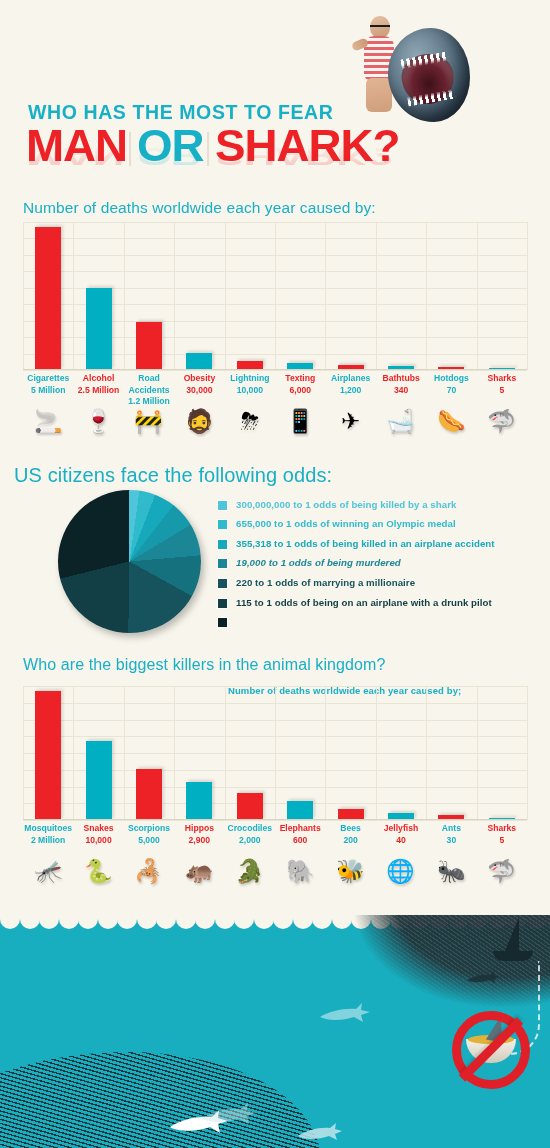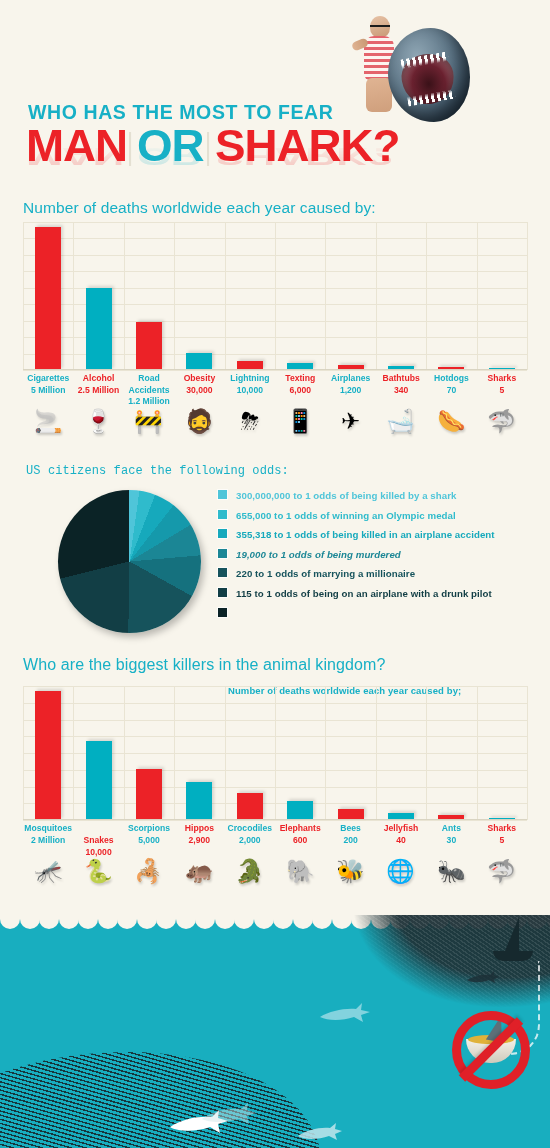--- a/index.html
+++ b/index.html
@@ -73,21 +73,21 @@
     background:linear-gradient(90deg,#e0b493,#c99873);transform:rotate(-22deg);}
   .man-legs{position:absolute;left:14px;top:62px;width:26px;height:34px;border-radius:6px;
     background:linear-gradient(170deg,#e0b493,#cf9f7c);}
 
   
   .sec-title{
     position:absolute;color:#17B0C6;font-size:15.5px;font-weight:normal;
     font-family:"Liberation Sans",sans-serif;letter-spacing:.1px;
   }
   .sec-title.t1{left:23px;top:199px;}
-  .sec-title.t2{left:26px;top:464px;font-size:12px;font-family:Liberation Mono, monospace;}
+  .sec-title.t2{left:14px;top:464px;font-size:20px;}
   .sec-title.t3{left:23px;top:656px;font-size:16px;}
   .sub-note{
     position:absolute;left:228px;top:685px;color:#17B0C6;
     font-size:9.5px;font-weight:bold;letter-spacing:.1px;
   }
 
   
   .chart{position:absolute;}
   .chart1{left:23px;top:222px;width:504px;height:148px;}
   .chart3{left:23px;top:686px;width:504px;height:134px;}
@@ -112,21 +112,21 @@
   .icons1{left:23px;top:399px;width:504px;height:44px;}
   .icons3{left:23px;top:849px;width:504px;height:44px;}
   .iconcell{flex:1 1 0;display:flex;justify-content:center;align-items:center;height:44px;}
   .ic{font-size:23px;line-height:1;filter:drop-shadow(1px 2px 1px rgba(0,0,0,.18));}
 
   
   .pie-wrap{position:absolute;left:58px;top:490px;width:148px;height:150px;}
   .pie{position:absolute;left:0;top:0;width:143px;height:143px;border-radius:50%;
        box-shadow:3px 4px 7px rgba(0,0,0,.25);}
   .legend{position:absolute;left:218px;top:490px;width:322px;}
-  .leg-row{display:flex;align-items:flex-start;height:19.6px;}
+  .leg-row{display:flex;align-items:flex-end;height:19.6px;}
   .leg-sq{width:9px;height:9px;margin-right:9px;flex:none;box-shadow:0 0 0 1px rgba(255,255,255,.7);}
   .leg-tx{font-size:9.7px;font-weight:bold;letter-spacing:.05px;}
 
   
   .ocean{position:absolute;left:0;top:915px;width:550px;height:233px;background:#18AEBF;overflow:hidden;}
   .wave-scallops{position:absolute;left:0;top:0;width:560px;height:14px;}
   .scallop{position:absolute;top:0;width:20px;height:14px;background:#F8F5EC;
     border-radius:0 0 10px 10px;}
   .swoosh{
     position:absolute;left:120px;top:-18px;width:520px;height:330px;
@@ -424,21 +424,21 @@
         </div>
       </div>
     <div class="axis"></div>
   </div>
   <div class="labels labels3" id="labels2">
       <div class="labcell">
         <span class="nm" style="color: rgb(23, 176, 198);">Mosquitoes</span>
         <span class="vl" style="color: rgb(23, 176, 198);">2 Million</span>
       </div>
       <div class="labcell">
-        <span class="nm" style="color: rgb(236, 34, 39); margin-top: 12px;">Snakes</span>
+        <span class="nm" style="color: rgb(236, 34, 39);">Snakes</span>
         <span class="vl" style="color: rgb(236, 34, 39);">10,000</span>
       </div>
       <div class="labcell">
         <span class="nm" style="color: rgb(23, 176, 198);">Scorpions</span>
         <span class="vl" style="color: rgb(23, 176, 198);">5,000</span>
       </div>
       <div class="labcell">
         <span class="nm" style="color: rgb(236, 34, 39);">Hippos</span>
         <span class="vl" style="color: rgb(236, 34, 39);">2,900</span>
       </div>

